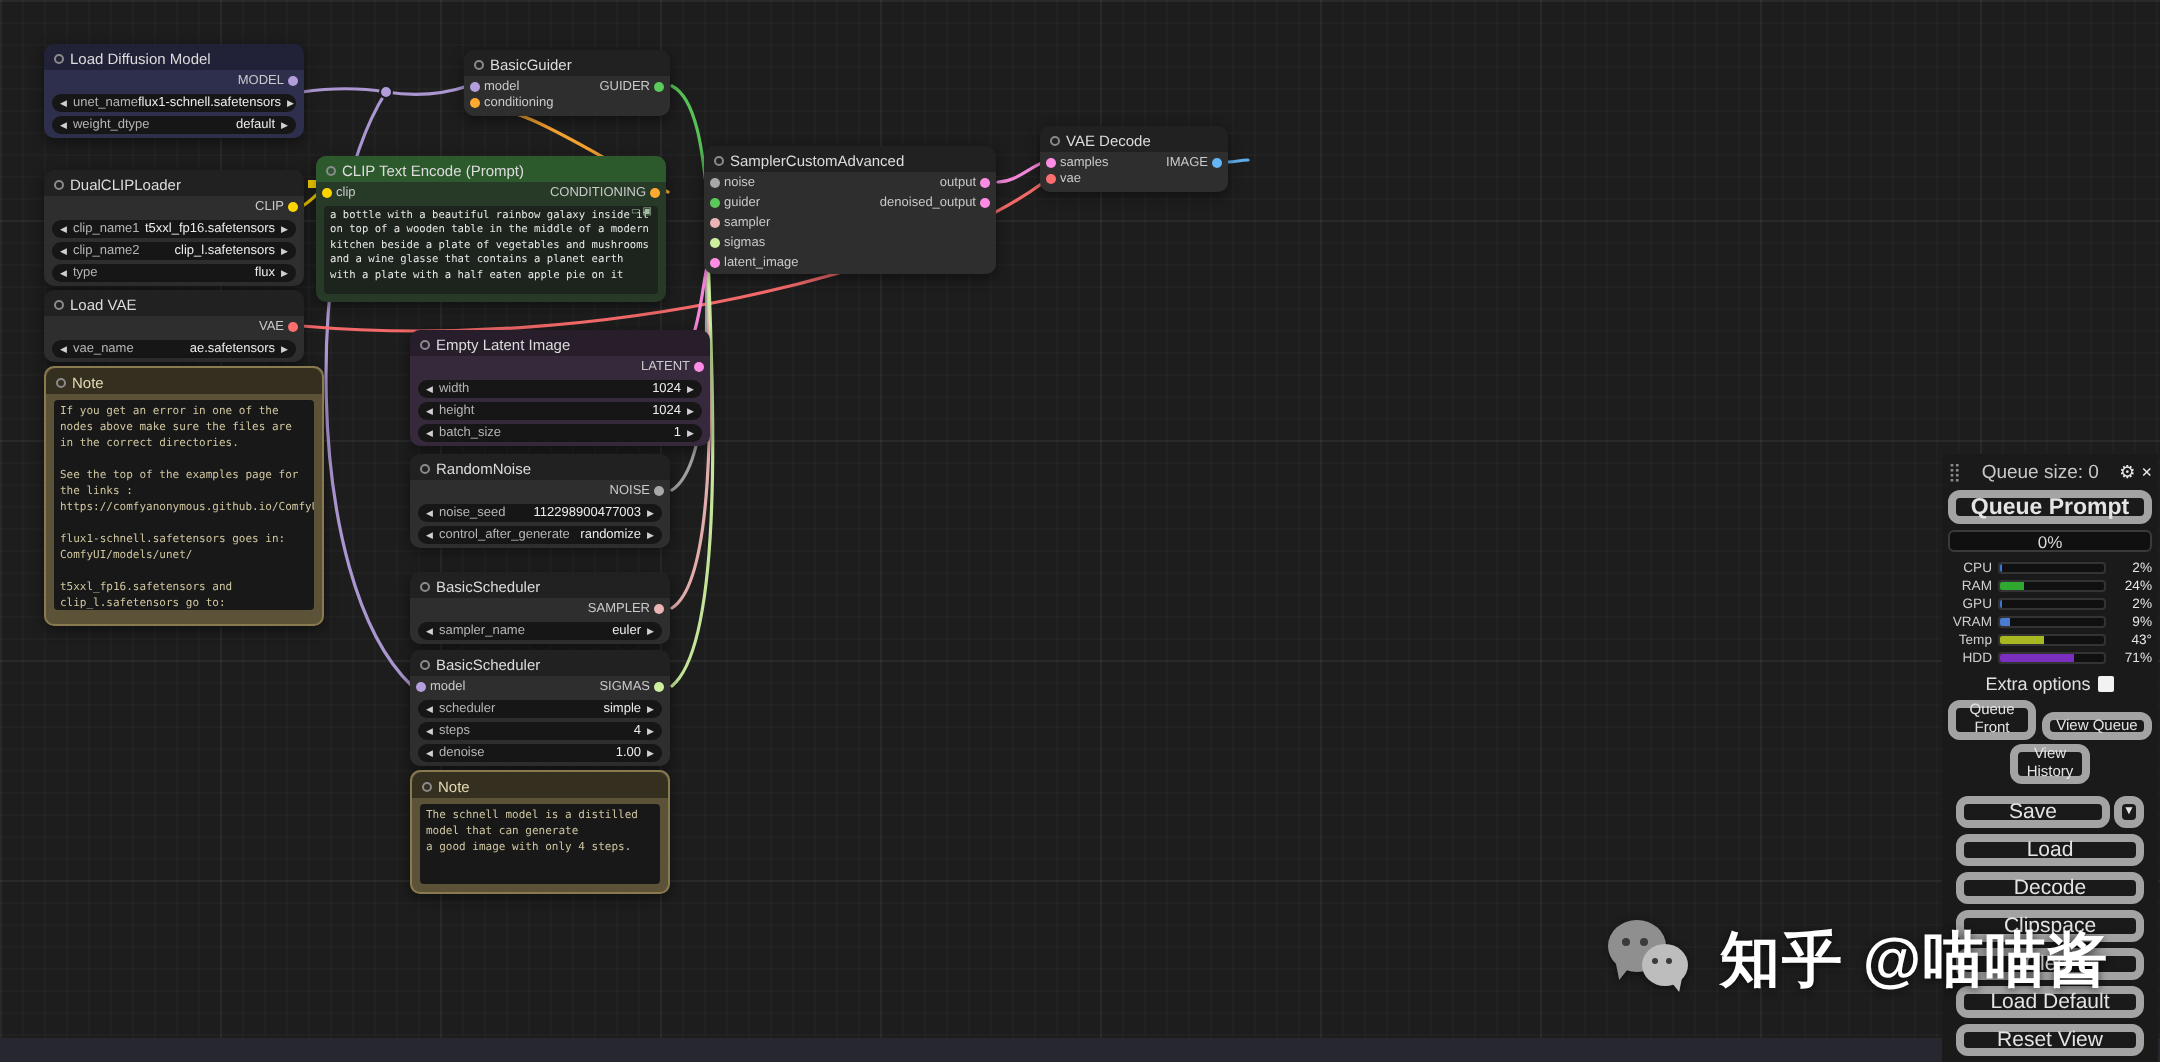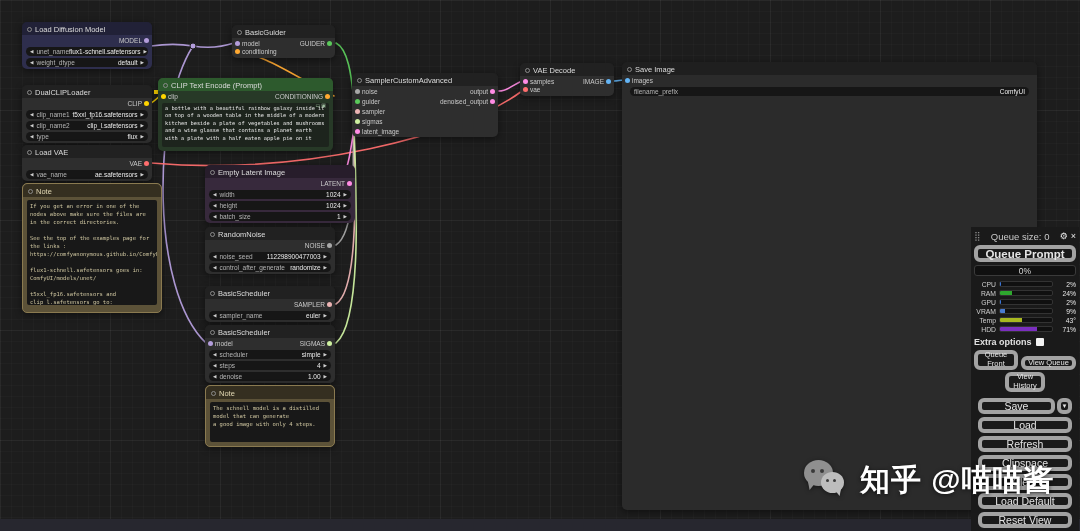--- a/index.html
+++ b/index.html
@@ -66,22 +66,22 @@
   #queue-prompt-btn { height:17px; margin:2px 0 3px 0; font-size:11.5px; font-weight:bold; }
   #qp-progress { height:11px; background:#101010; border:1px solid #3a3a3a; border-radius:3px;
                  display:flex; align-items:center; justify-content:center;
                  font-size:8.5px; color:#d8d8d8; margin-bottom:4px; }
   .stat-row { display:flex; align-items:center; height:8px; margin:1px 0; font-size:6.8px; }
   .stat-label { width:22px; text-align:right; color:#cfcfcf; flex:none; }
   .stat-track { flex:1 1 auto; height:6px; background:#101010; border:1px solid #333;
                 border-radius:2px; margin:0 3px; overflow:hidden; }
   .stat-fill { height:100%; }
   .stat-val { width:20px; text-align:right; color:#e6e6e6; flex:none; }
-  .extra-row { display:flex; align-items:center; gap:4px;
-               margin:4px 0 3px 0; font-size:9px; color:#e0e0e0;font-weight:bold; }
+  .extra-row { display:flex; align-items:center; justify-content:center; gap:4px;
+               margin:4px 0 3px 0; font-size:9px; color:#e0e0e0; }
   .checkbox { width:8px; height:8px; background:#f2f2f2; border-radius:1px; cursor:pointer; }
   .qp-small-row { display:flex; align-items:flex-end; gap:3px; margin-bottom:2px; }
   .sbtn { font-size:7.5px; line-height:1.15; text-align:center; white-space:pre-line; padding:2px 3px; }
   #btn-queue-front { flex:0 0 44px; height:20px; }
   #btn-view-queue { flex:1 1 auto; height:14px; }
   #btn-view-history { width:40px; height:20px; margin:0 auto 6px auto; }
   .big-row { display:flex; gap:2px; margin:0 4px 3px 4px;text-align:right; }
   .bigbtn { height:16px; font-size:10.5px; flex:1 1 auto; }
   #save-dd { flex:0 0 15px; font-size:6px; }
   .bigcol { margin:0 4px 3px 4px; height:16px; font-size:10.5px; }
@@ -452,37 +452,20 @@
       </span>
     </div>
     <div class="slots" style="padding-bottom:4px;">
       <span class="slot">
         <span class="dot c-vae"></span>
         <span>vae</span>
       </span>
     </div>
   </div>
 
-  <div class="node" style="left:622px; top:62px; width:415px; height:448px; background:#2b2b2b;">
-    <div class="node-header">
-      <span class="cdot"></span>
-      <span>Save Image</span>
-    </div>
-    <div class="slots">
-      <span class="slot">
-        <span class="dot c-image"></span>
-        <span>images</span>
-      </span>
-    </div>
-    <div class="widget" style="margin:2px 8px;">
-      <span class="wname">filename_prefix</span>
-      <span class="wval">ComfyUI</span>
-    </div>
-    <div style="height:395px;"></div>
-  </div>
 
   <div id="queue-panel">
     <div class="qp-head">
       <span class="qp-handle">⣿</span>
       <span class="qp-size">Queue size: 0</span>
       <span class="qp-gear">⚙</span>
       <span class="qp-close">×</span>
     </div>
     <div class="btn" id="queue-prompt-btn">Queue Prompt</div>
     <div id="qp-progress">0%</div>
@@ -540,21 +523,21 @@
       <div class="btn sbtn" id="btn-view-queue">View Queue</div>
     </div>
     <div class="btn sbtn" id="btn-view-history">View
 History</div>
 
     <div class="big-row">
       <div class="btn bigbtn">Save</div>
       <div class="btn bigbtn" id="save-dd">▼</div>
     </div>
     <div class="btn bigcol">Load</div>
-    <div class="btn bigcol">Refresh</div>
+    <div class="btn bigcol">Decode</div>
     <div class="btn bigcol">Clipspace</div>
     <div class="btn bigcol">Clear</div>
     <div class="btn bigcol">Load Default</div>
     <div class="btn bigcol">Reset View</div>
   </div>
 
   <div id="bottom-strip"></div>
 
   <div id="watermark">
     <span class="wm-icon">

